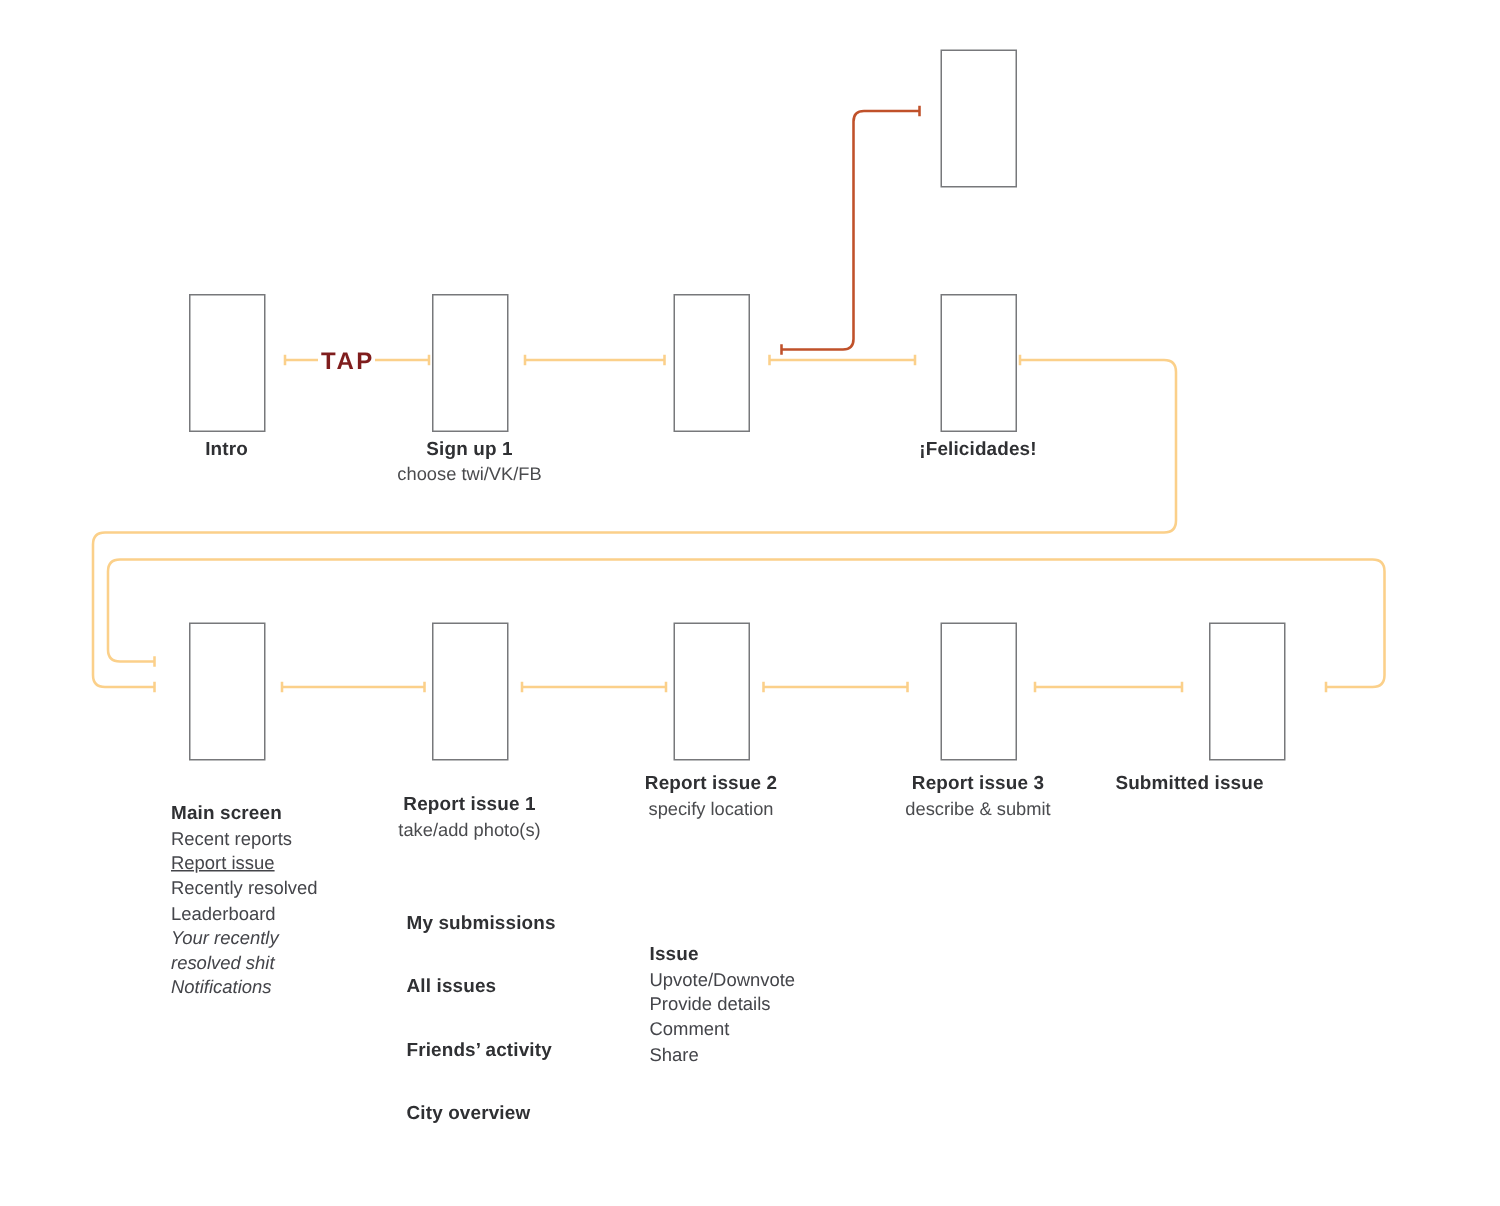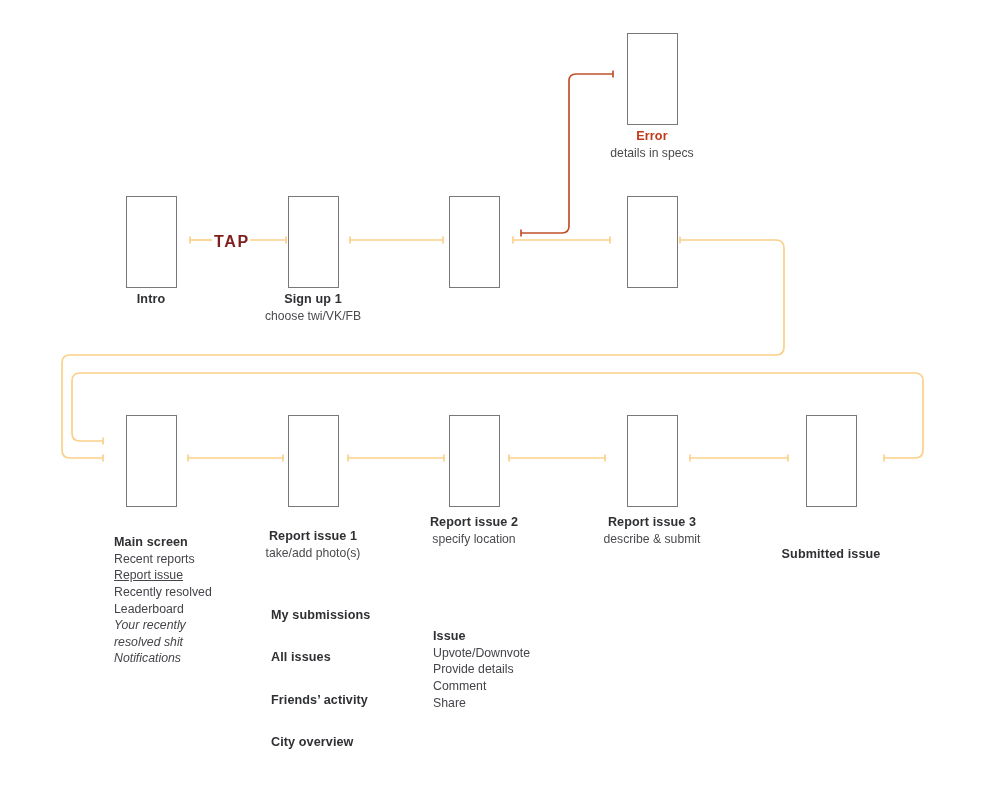--- a/index.html
+++ b/index.html
@@ -141,52 +141,51 @@
   <div class="screen-box" style="left:288px;top:196px;width:51px;height:92px;"></div>
   <div class="screen-box" style="left:449px;top:196px;width:51px;height:92px;"></div>
   <div class="screen-box" style="left:627px;top:196px;width:51px;height:92px;"></div>
 
   <div class="screen-box" style="left:126px;top:415px;width:51px;height:92px;"></div>
   <div class="screen-box" style="left:288px;top:415px;width:51px;height:92px;"></div>
   <div class="screen-box" style="left:449px;top:415px;width:51px;height:92px;"></div>
   <div class="screen-box" style="left:627px;top:415px;width:51px;height:92px;"></div>
   <div class="screen-box" style="left:806px;top:415px;width:51px;height:92px;"></div>
 
-  <div class="node-label error" style="left:552px;top:128px;width:200px;">
-    <span class="title">Error</span>
-    <span class="sub">details in specs</span>
-  </div>
 
   <div class="node-label" style="left:51px;top:291px;width:200px;">
     <span class="title">Intro</span>
   </div>
 
   <div class="node-label" style="left:213px;top:291px;width:200px;">
     <span class="title">Sign up 1</span>
     <span class="sub">choose twi/VK/FB</span>
   </div>
 
 
+  <div class="node-label" style="left:552px;top:291px;width:200px;">
+    <span class="title">¡Felicidades!</span>
+  </div>
 
   <div class="node-label" style="left:213px;top:528px;width:200px;">
     <span class="title">Report issue 1</span>
     <span class="sub">take/add photo(s)</span>
   </div>
 
   <div class="node-label" style="left:374px;top:514px;width:200px;">
     <span class="title">Report issue 2</span>
     <span class="sub">specify location</span>
   </div>
 
   <div class="node-label" style="left:552px;top:514px;width:200px;">
     <span class="title">Report issue 3</span>
     <span class="sub">describe &amp; submit</span>
   </div>
 
-  <div class="node-label" style="left:731px;top:514px;width:200px;margin-top:32px;">
+  <div class="node-label" style="left:693px;top:514px;width:200px;">
     <span class="title">Submitted issue</span>
   </div>
 
   <div class="tap-label" style="left:214px;top:233px;">TAP</div>
 
   <div class="text-block" style="left:114px;top:514px;">
     <span class="hd">Main screen</span>
     <span class="li">Recent reports</span>
     <span class="li u">Report issue</span>
     <span class="li">Recently resolved</span>

